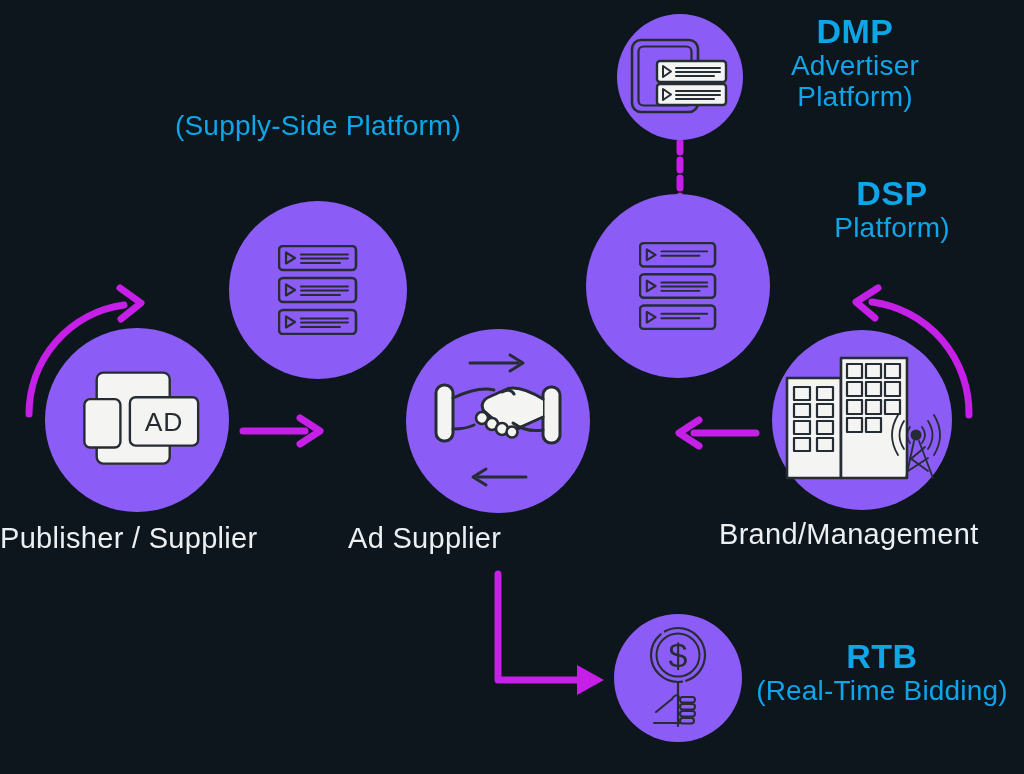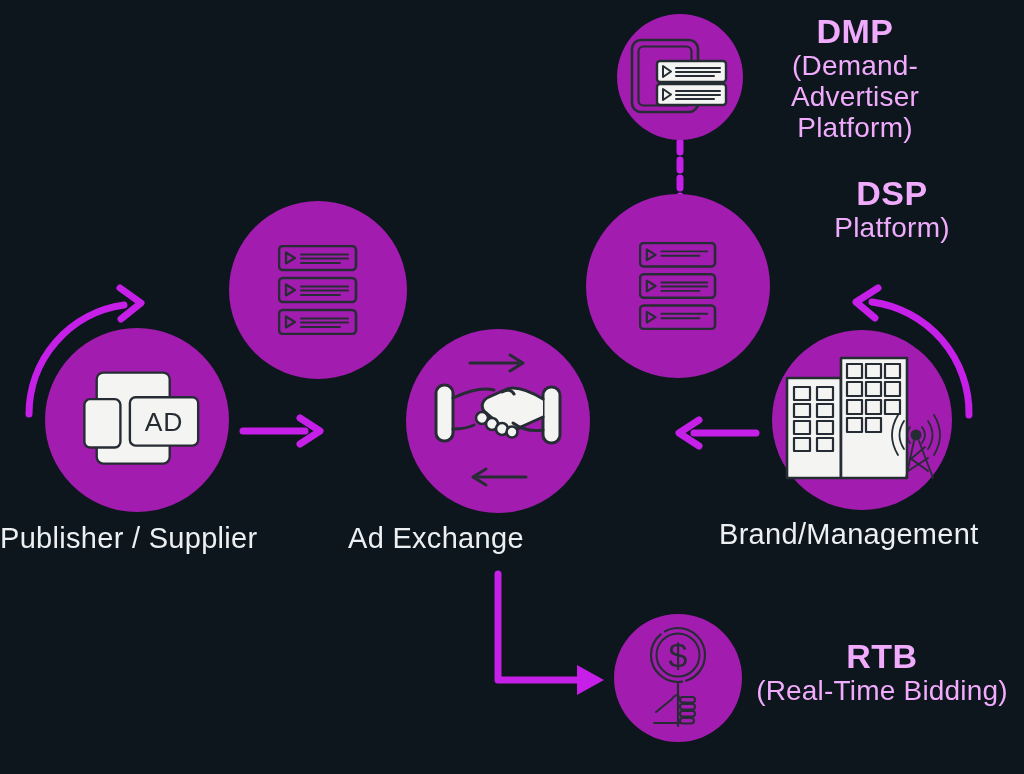--- a/index.html
+++ b/index.html
@@ -3,29 +3,29 @@
 <meta charset="utf-8">
 <style>
   html,body { margin:0; padding:0; background:#0d161d; }
   .canvas {
     position:relative; width:1024px; height:774px;
     background:#0d161d; overflow:hidden;
     font-family:"Liberation Sans", sans-serif;
     color:#edf0f2;
   }
   .node {
-    position:absolute; background:#a21caf; border-radius:50%;
+    position:absolute; background:#8b5cf6; border-radius:50%;
     display:flex; align-items:center; justify-content:center;
   }
   .overlay { position:absolute; left:0; top:0; }
   .node-label {
     position:absolute; text-align:left;
     font-size:29px; letter-spacing:0.3px; color:#edf0f2;
   }
-  .side-title { position:absolute; text-align:center; color:#f0abfc; }
+  .side-title { position:absolute; text-align:center; color:#0ea5e9; }
   .abbr { font-size:34px; font-weight:bold; line-height:38px; letter-spacing:0.5px; }
   .desc-line { font-size:28px; line-height:31px; letter-spacing:0.2px; }
   svg { display:block; }
 </style>
 </head>
 <body>
 
 <div class="canvas">
 
   <svg class="overlay" width="1024" height="774" viewBox="0 0 1024 774">
@@ -50,20 +50,21 @@
         <path d="M 680 142 V 197" stroke-dasharray="10 8"></path>
       </g>
       <g>
         <path d="M 498 574 V 680 H 577"></path>
         <polygon points="577,665 604,680 577,695" fill="#c51fe8" stroke="none"></polygon>
       </g>
     </g>
   </svg>
 
   <div class="side-title" style="left:98px; top:110px; width:440px;">
+    <div class="desc-line">(Supply-Side Platform)</div>
   </div>
 
   <div class="node" style="left:229px; top:201px; width:178px; height:178px;">
     <svg width="80" height="90" viewBox="0 0 80 90" stroke="#262c33" fill="none" stroke-linecap="round" stroke-linejoin="round">
       <g stroke-width="2.6">
         <rect x="1" y="1" width="77" height="24" rx="4"></rect>
         <rect x="1" y="33" width="77" height="24" rx="4"></rect>
         <rect x="1" y="65" width="77" height="24" rx="4"></rect>
       </g>
       <g stroke-width="2.2">
@@ -91,21 +92,20 @@
         <polygon points="33,28 33,39 41,33.5"></polygon>
         <polygon points="33,51 33,62 41,56.5"></polygon>
         <path d="M 46 30 H 90 M 46 34 H 90 M 46 38 H 84"></path>
         <path d="M 46 53 H 90 M 46 57 H 90 M 46 61 H 84"></path>
       </g>
     </svg>
   </div>
 
   <div class="side-title" style="left:735px; top:12px; width:240px;">
     <div class="abbr">DMP</div>
-    <div class="desc-line">(Demand-</div>
     <div class="desc-line">Advertiser</div>
     <div class="desc-line">Platform)</div>
   </div>
 
   <div class="node" style="left:586px; top:194px; width:184px; height:184px;">
     <svg width="78" height="88" viewBox="0 0 80 90" stroke="#262c33" fill="none" stroke-linecap="round" stroke-linejoin="round">
       <g stroke-width="2.6">
         <rect x="1" y="1" width="77" height="24" rx="4"></rect>
         <rect x="1" y="33" width="77" height="24" rx="4"></rect>
         <rect x="1" y="65" width="77" height="24" rx="4"></rect>
@@ -158,21 +158,21 @@
       </g>
       <g stroke-width="2.6" fill="#f4f4f2">
         <circle cx="76" cy="89" r="6"></circle>
         <circle cx="86" cy="95" r="6"></circle>
         <circle cx="96" cy="100" r="6"></circle>
         <circle cx="106" cy="103" r="5.5"></circle>
       </g>
     </svg>
   </div>
 
-  <div class="node-label" style="left:348px; top:522px; width:300px;">Ad Exchange</div>
+  <div class="node-label" style="left:348px; top:522px; width:300px;">Ad Supplier</div>
 
   <div class="node" style="left:772px; top:330px; width:180px; height:180px;">
     <svg width="164" height="130" viewBox="0 0 164 130" stroke="#262c33" fill="none" stroke-linecap="round" stroke-linejoin="round">
       <g stroke-width="2.6" fill="#f4f4f2">
         <rect x="7" y="23" width="54" height="100"></rect>
         <rect x="61" y="3" width="66" height="120"></rect>
       </g>
       <g stroke-width="2.2">
         <rect x="14" y="32" width="16" height="13"></rect>
           <rect x="37" y="32" width="16" height="13"></rect>

